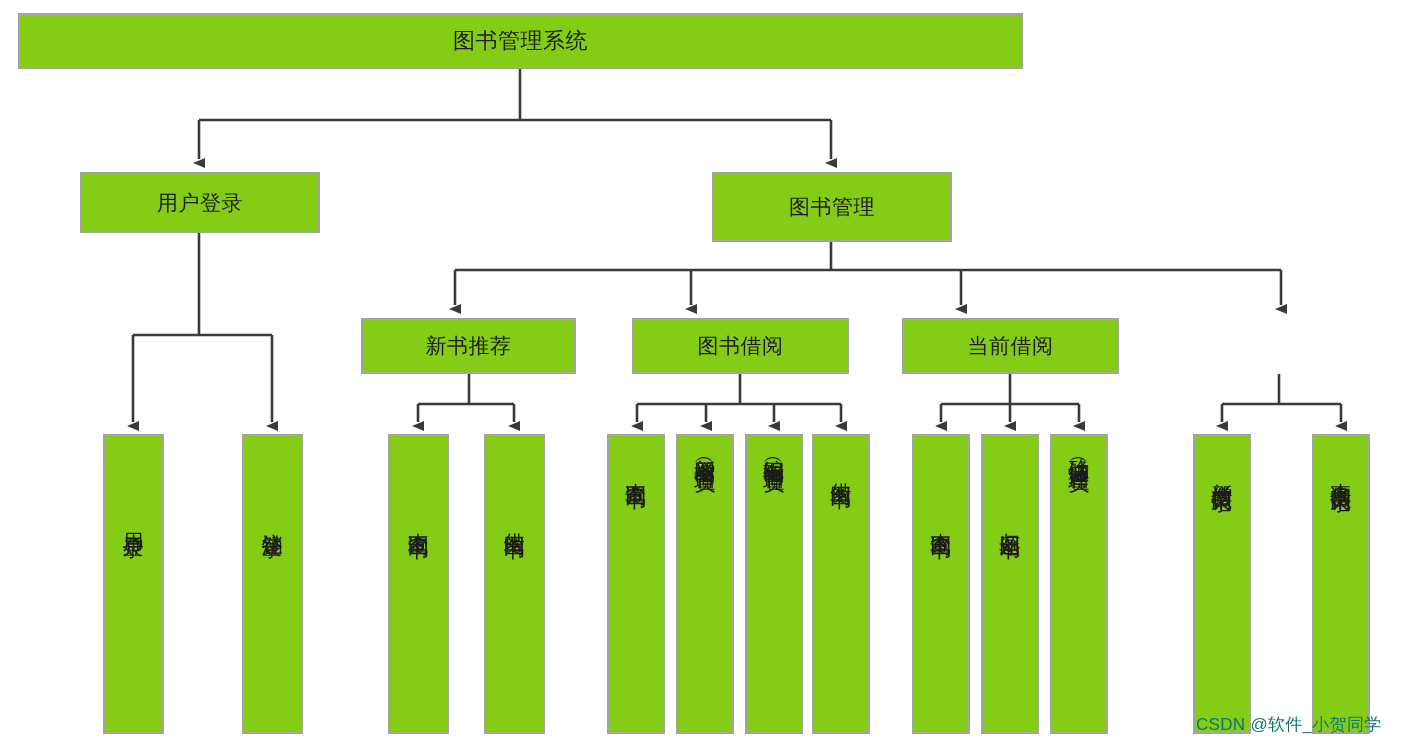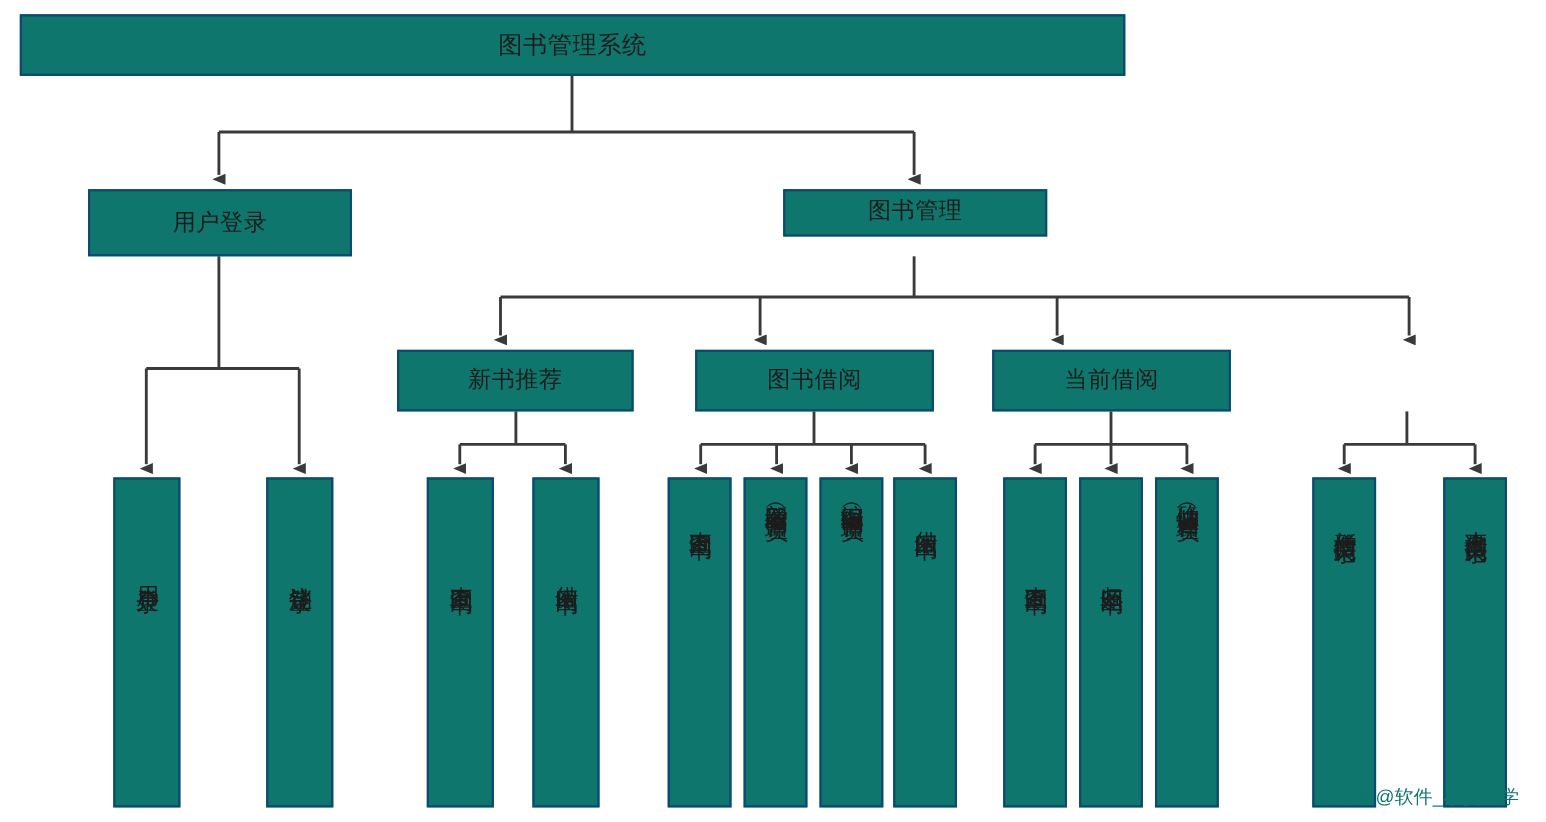--- a/index.html
+++ b/index.html
@@ -21,22 +21,22 @@
   #edges-layer {
     position: absolute;
     left: 0;
     top: 0;
     width: 1405px;
     height: 747px;
   }
   .node {
     position: absolute;
     box-sizing: border-box;
-    background: #0f766e;
-    border: 2px solid #0c4a6e;
+    background: #84cc16;
+    border: 2px solid #a3a3a3;
     display: flex;
     align-items: center;
     justify-content: center;
     color: #1c1c1c;
   }
   .node-h {
     font-size: 21px;
     letter-spacing: 0.5px;
     line-height: 1.1;
     white-space: nowrap;
@@ -118,21 +118,21 @@
       <path d="M1279,374 L1279,404"></path>
       <path d="M1222,404 L1341,404"></path>
       <path d="M1222,404 L1222,422" marker-end="url(#arrow)"></path>
       <path d="M1341,404 L1341,422" marker-end="url(#arrow)"></path>
     </g>
   </svg>
 
   <div class="node node-h node-root" style="left:18px; top:13px; width:1005px; height:56px;">图书管理系统</div>
 
   <div class="node node-h" style="left:80px; top:172px; width:240px; height:61px;">用户登录</div>
-  <div class="node node-h" style="left:712px; top:172px; width:240px; height:43px;font-family:Liberation Mono, monospace;">图书管理</div>
+  <div class="node node-h" style="left:712px; top:172px; width:240px; height:70px;">图书管理</div>
 
   <div class="node node-h" style="left:361px; top:318px; width:215px; height:56px;">新书推荐</div>
   <div class="node node-h" style="left:632px; top:318px; width:217px; height:56px;">图书借阅</div>
   <div class="node node-h" style="left:902px; top:318px; width:217px; height:56px;text-align:center;">当前借阅</div>
 
   <div class="node node-v pad-mid" style="left:103px; top:434px; width:61px; height:300px;">用户登录</div>
   <div class="node node-v pad-mid" style="left:242px; top:434px; width:61px; height:300px;">注销登录</div>
 
   <div class="node node-v pad-mid" style="left:388px; top:434px; width:61px; height:300px;">查询图书</div>
   <div class="node node-v pad-mid" style="left:484px; top:434px; width:61px; height:300px;">借阅图书</div>

